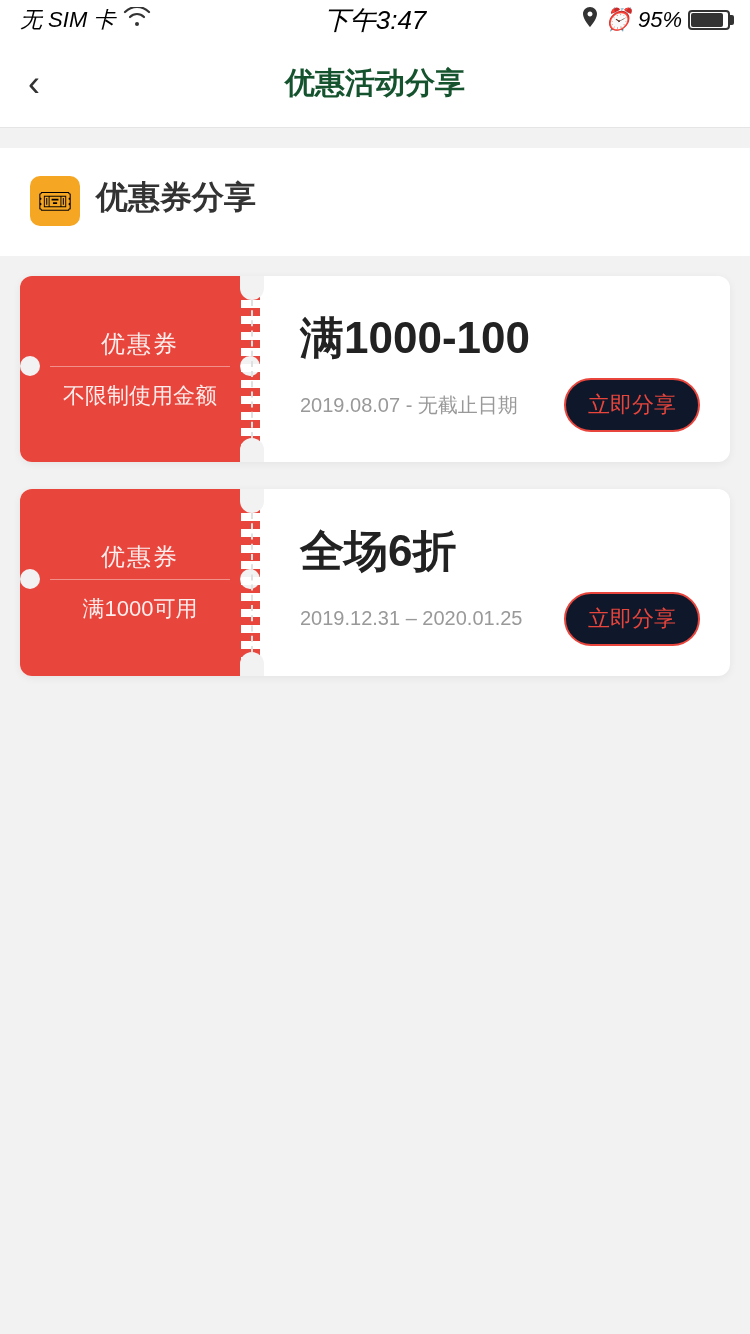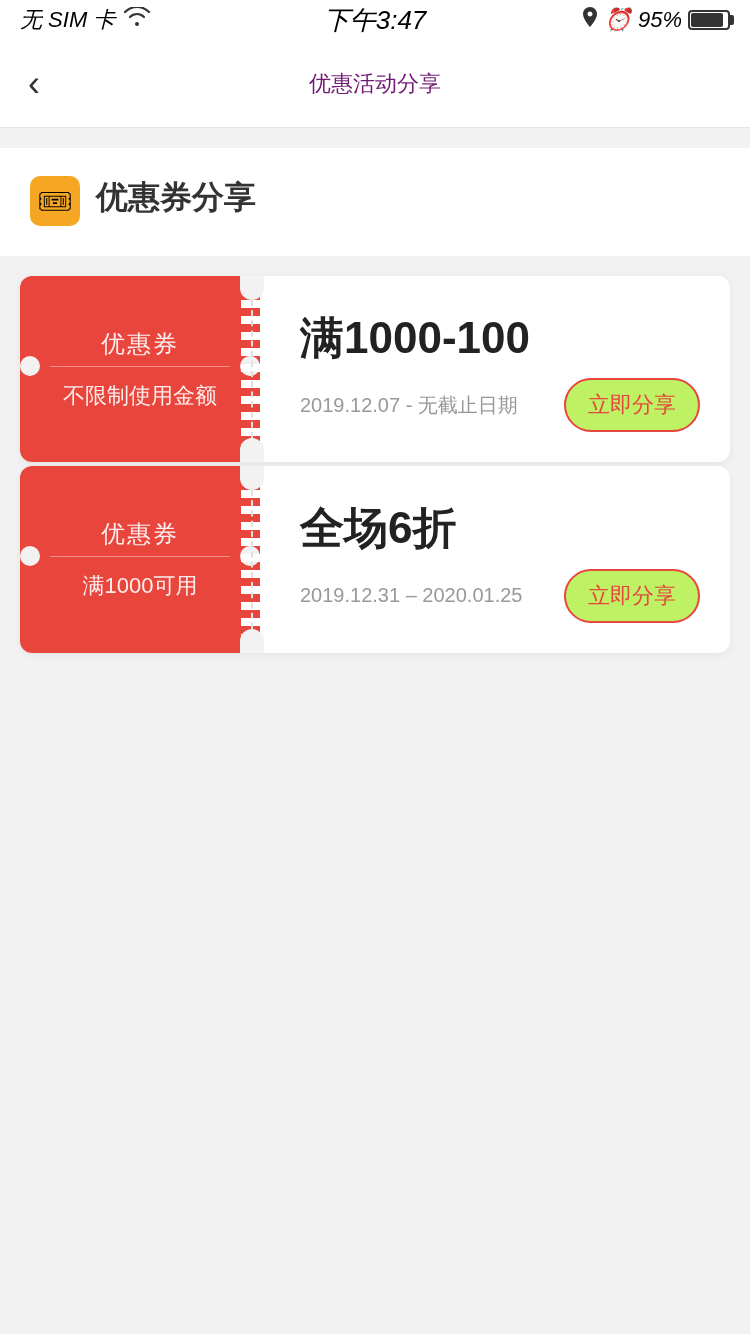--- a/index.html
+++ b/index.html
@@ -83,23 +83,23 @@
       border-bottom: 1px solid #e5e5e5;
     }
     .nav-back {
       position: absolute;
       left: 28px;
       font-size: 36px;
       color: #333;
       cursor: pointer;
     }
     .nav-title {
-      font-size: 22px;
-      font-weight: 400;
-      color: #701a75;
+      font-size: 30px;
+      font-weight: 700;
+      color: #14532d;
     }
 
     
     .section-header {
       background: #fff;
       padding: 28px 30px 20px 30px;
       display: flex;
       align-items: flex-start;
       gap: 16px;
       margin-top: 20px;
@@ -124,21 +124,21 @@
     .section-text p {
       font-size: 24px;
       color: #999;
     }
 
     
     .coupon-list {
       padding: 20px 0;
       display: flex;
       flex-direction: column;
-      gap: 4px;
+      gap: 27px;
     }
 
     
     .coupon-card {
       background: #fff;
       border-radius: 12px;
       overflow: hidden;
       display: flex;
       box-shadow: 0 2px 8px rgba(0,0,0,0.06);
       margin: 0 20px;
@@ -247,21 +247,21 @@
       font-size: 20px;
       color: #999;
       flex-shrink: 0;
     }
     .share-btn {
       border: 2px solid #e8453c;
       border-radius: 30px;
       padding: 10px 22px;
       font-size: 22px;
       color: #e8453c;
-      background: #bef264;
+      background: #0f172a;
       cursor: pointer;
       white-space: nowrap;
       flex-shrink: 0;
     }
 
     
     .coupon-card .scallop-container {
       position: absolute;
       left: 220px;
       top: 0;
@@ -345,21 +345,21 @@
       <span class="coupon-condition">不限制使用金额</span>
     </div>
     <div class="scallop-container">
       <div class="scallop-top"></div>
       <div class="scallop-line"></div>
       <div class="scallop-bottom"></div>
     </div>
     <div class="coupon-right">
       <span class="coupon-title">满1000-100</span>
       <div class="coupon-meta">
-        <span class="coupon-date">2019.12.07 - 无截止日期</span>
+        <span class="coupon-date">2019.08.07 - 无截止日期</span>
         <button class="share-btn">立即分享</button>
       </div>
     </div>
   </div>
 
   <div class="coupon-card">
     <div class="coupon-left">
       <span class="coupon-label">优惠券</span>
       <div class="coupon-divider"></div>
       <span class="coupon-condition">满1000可用</span>

